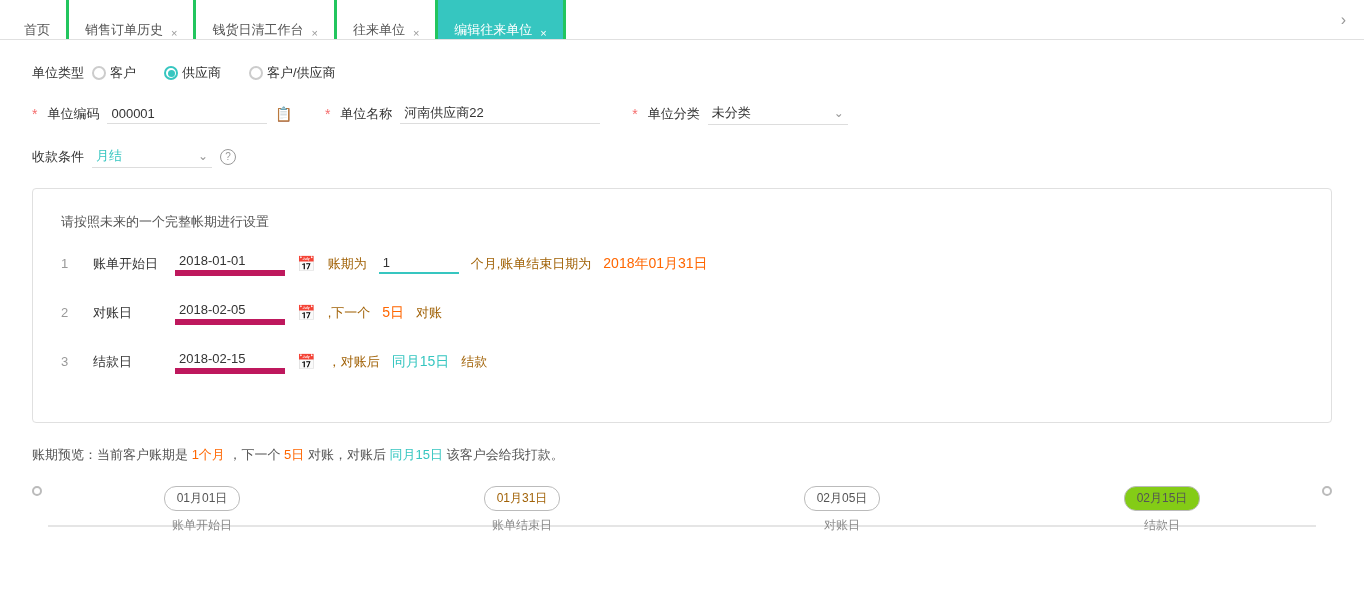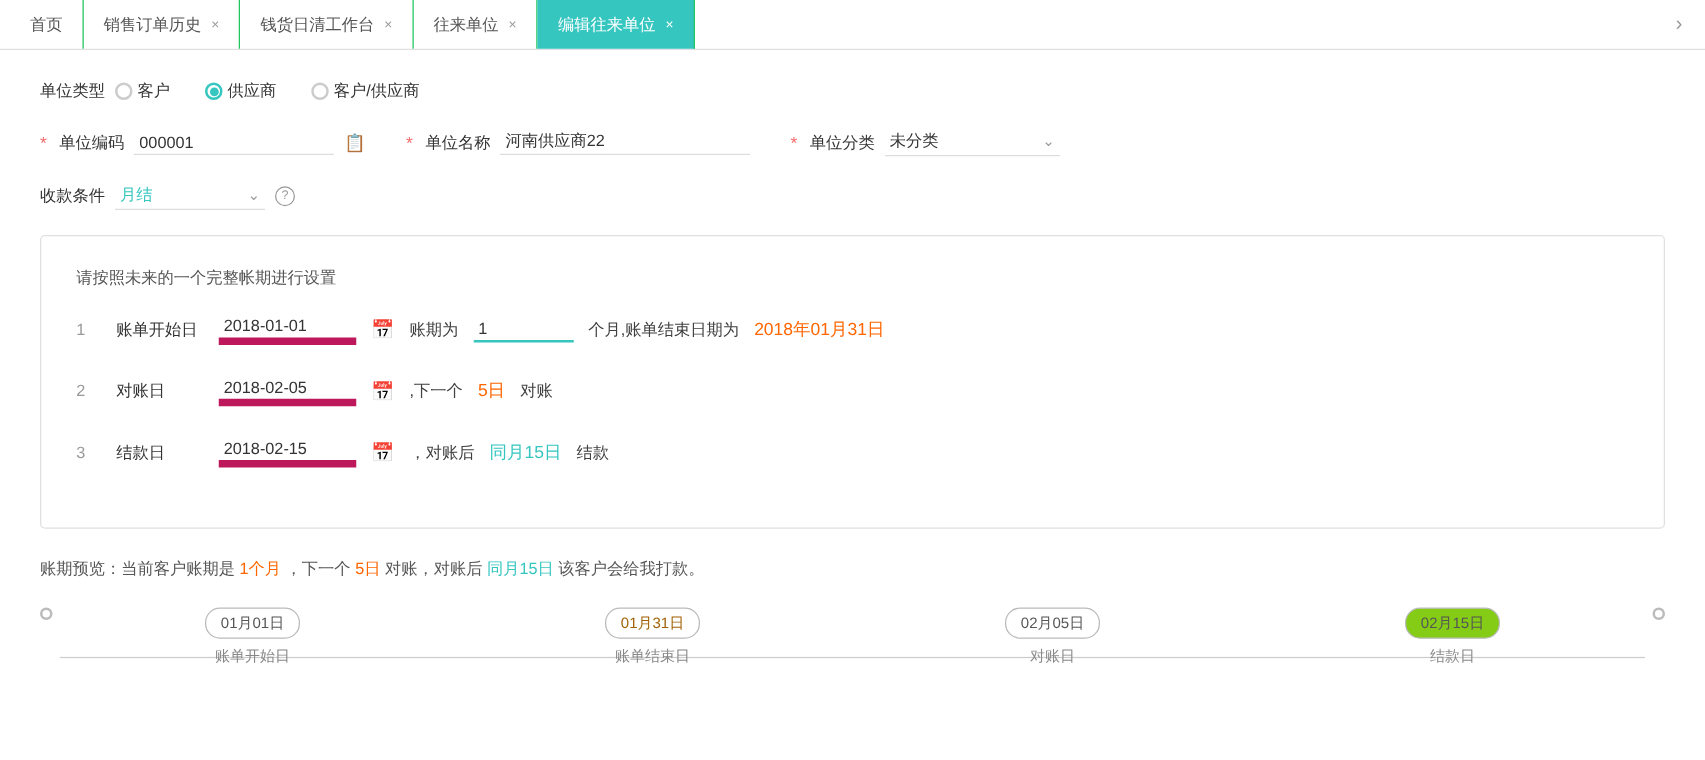--- a/index.html
+++ b/index.html
@@ -9,26 +9,26 @@
     .tabs-bar {
       display: flex;
       align-items: stretch;
       background: #fff;
       border-bottom: 1px solid #e0e0e0;
       height: 40px;
       padding: 0 8px;
     }
     .tab-item {
       display: flex;
-      align-items: center;
+      align-items: flex-end;
       padding: 0 16px;
       cursor: pointer;
       font-size: 13px;
       color: #555;
-      border-right: 1px solid #22c55e;
+      border-right: 3px solid #22c55e;
       gap: 8px;
       white-space: nowrap;
     }
     .tab-item.active {
       background: #36c6c0;
       color: #fff;
     }
     .tab-close {
       font-size: 11px;
       color: #999;
@@ -193,21 +193,21 @@
       border-bottom: 6px solid #be185d;
       outline: none;
       padding: 2px 4px;
       font-size: 13px;
       color: #333;
       width: 110px;
       background: transparent;
     }
     .row-text {
       font-size: 13px;
-      color: #404040;
+      color: #a16207;
     }
     .period-input {
       border: none;
       border-bottom: 2px solid #36c6c0;
       outline: none;
       padding: 2px 4px;
       font-size: 13px;
       color: #333;
       width: 80px;
       background: transparent;

